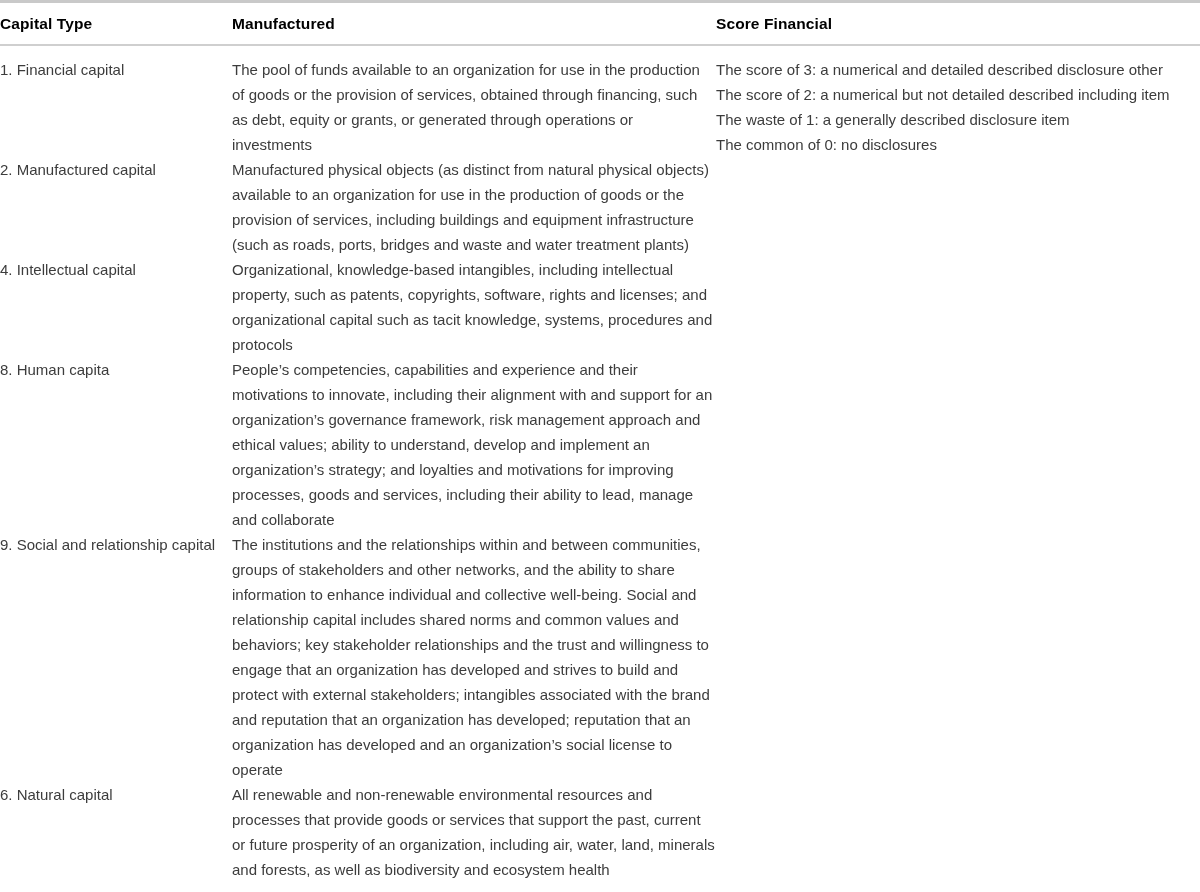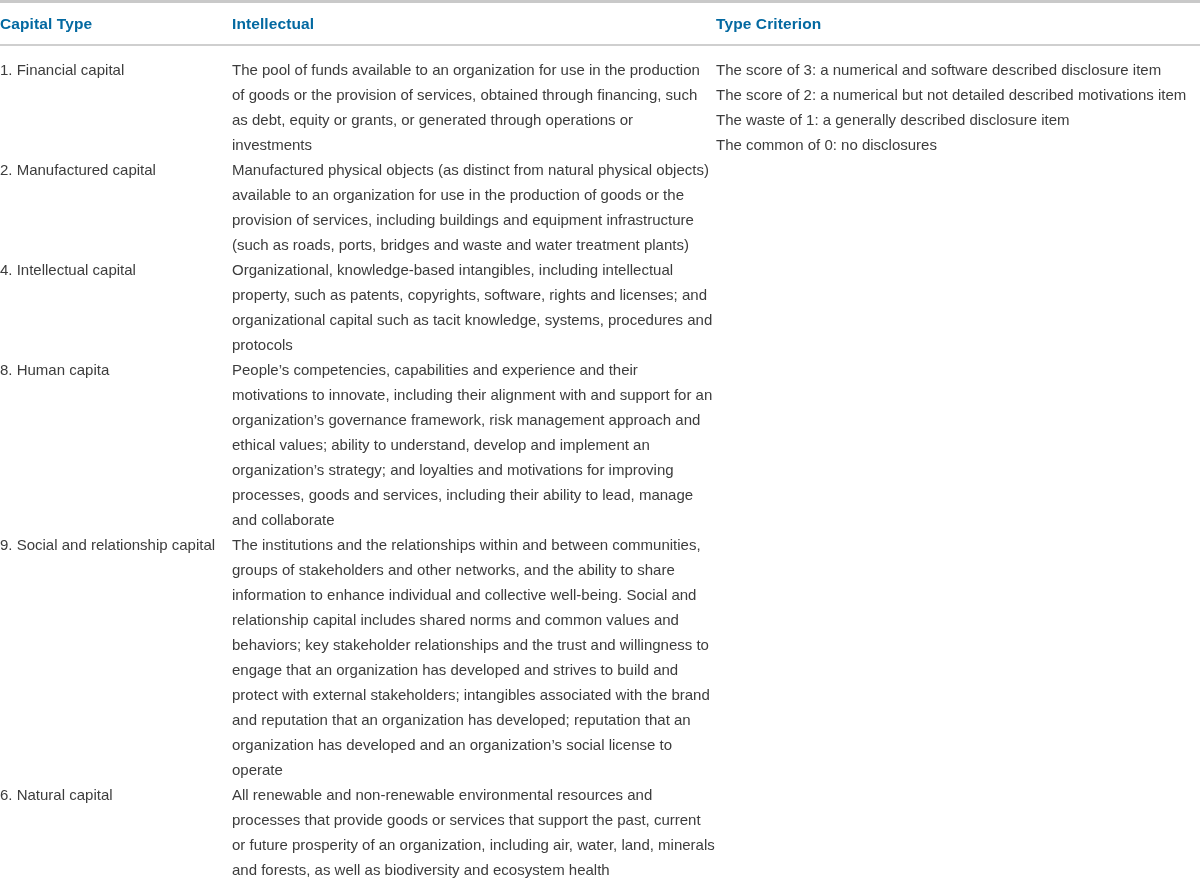--- a/index.html
+++ b/index.html
@@ -26,21 +26,21 @@
     table-layout: fixed;
     border-top: 3px solid #c9c9c9;
     border-bottom: 2px solid #c9c9c9;
   }
 
   table.capitals-table thead th {
     text-align: left;
     vertical-align: top;
     font-size: 15.5px;
     font-weight: bold;
-    color: #0369a1;
+    color: #000000;
     padding: 11px 10px 11px 0;
     border-bottom: 2px solid #cfcfcf;
     line-height: 19px;
     letter-spacing: 0.1px;
   }
 
   table.capitals-table tbody td {
     text-align: left;
     vertical-align: top;
     font-size: 15px;
@@ -80,32 +80,32 @@
 <div class="table-wrap">
   <table class="capitals-table">
     <colgroup>
       <col class="col-type">
       <col class="col-desc">
       <col class="col-score">
     </colgroup>
     <thead>
       <tr>
         <th>Capital Type</th>
-        <th>Intellectual</th>
-        <th>Type Criterion</th>
+        <th>Manufactured</th>
+        <th>Score Financial</th>
       </tr>
     </thead>
     <tbody>
 
       <tr>
         <td class="cell-type">1. Financial capital</td>
         <td class="cell-desc">The pool of funds available to an organization for use in the production of goods or the provision of services, obtained through financing, such as debt, equity or grants, or generated through operations or investments</td>
         <td class="cell-score">
-          <span class="score-line">The score of 3: a numerical and software described disclosure item</span>
-          <span class="score-line">The score of 2: a numerical but not detailed described motivations item</span>
+          <span class="score-line">The score of 3: a numerical and detailed described disclosure other</span>
+          <span class="score-line">The score of 2: a numerical but not detailed described including item</span>
           <span class="score-line">The waste of 1: a generally described disclosure item</span>
           <span class="score-line">The common of 0: no disclosures</span>
         </td>
       </tr>
 
       <tr>
         <td class="cell-type">2. Manufactured capital</td>
         <td class="cell-desc">Manufactured physical objects (as distinct from natural physical objects) available to an organization for use in the production of goods or the provision of services, including buildings and equipment infrastructure (such as roads, ports, bridges and waste and water treatment plants)</td>
         <td class="cell-score spacer-cell"></td>
       </tr>

